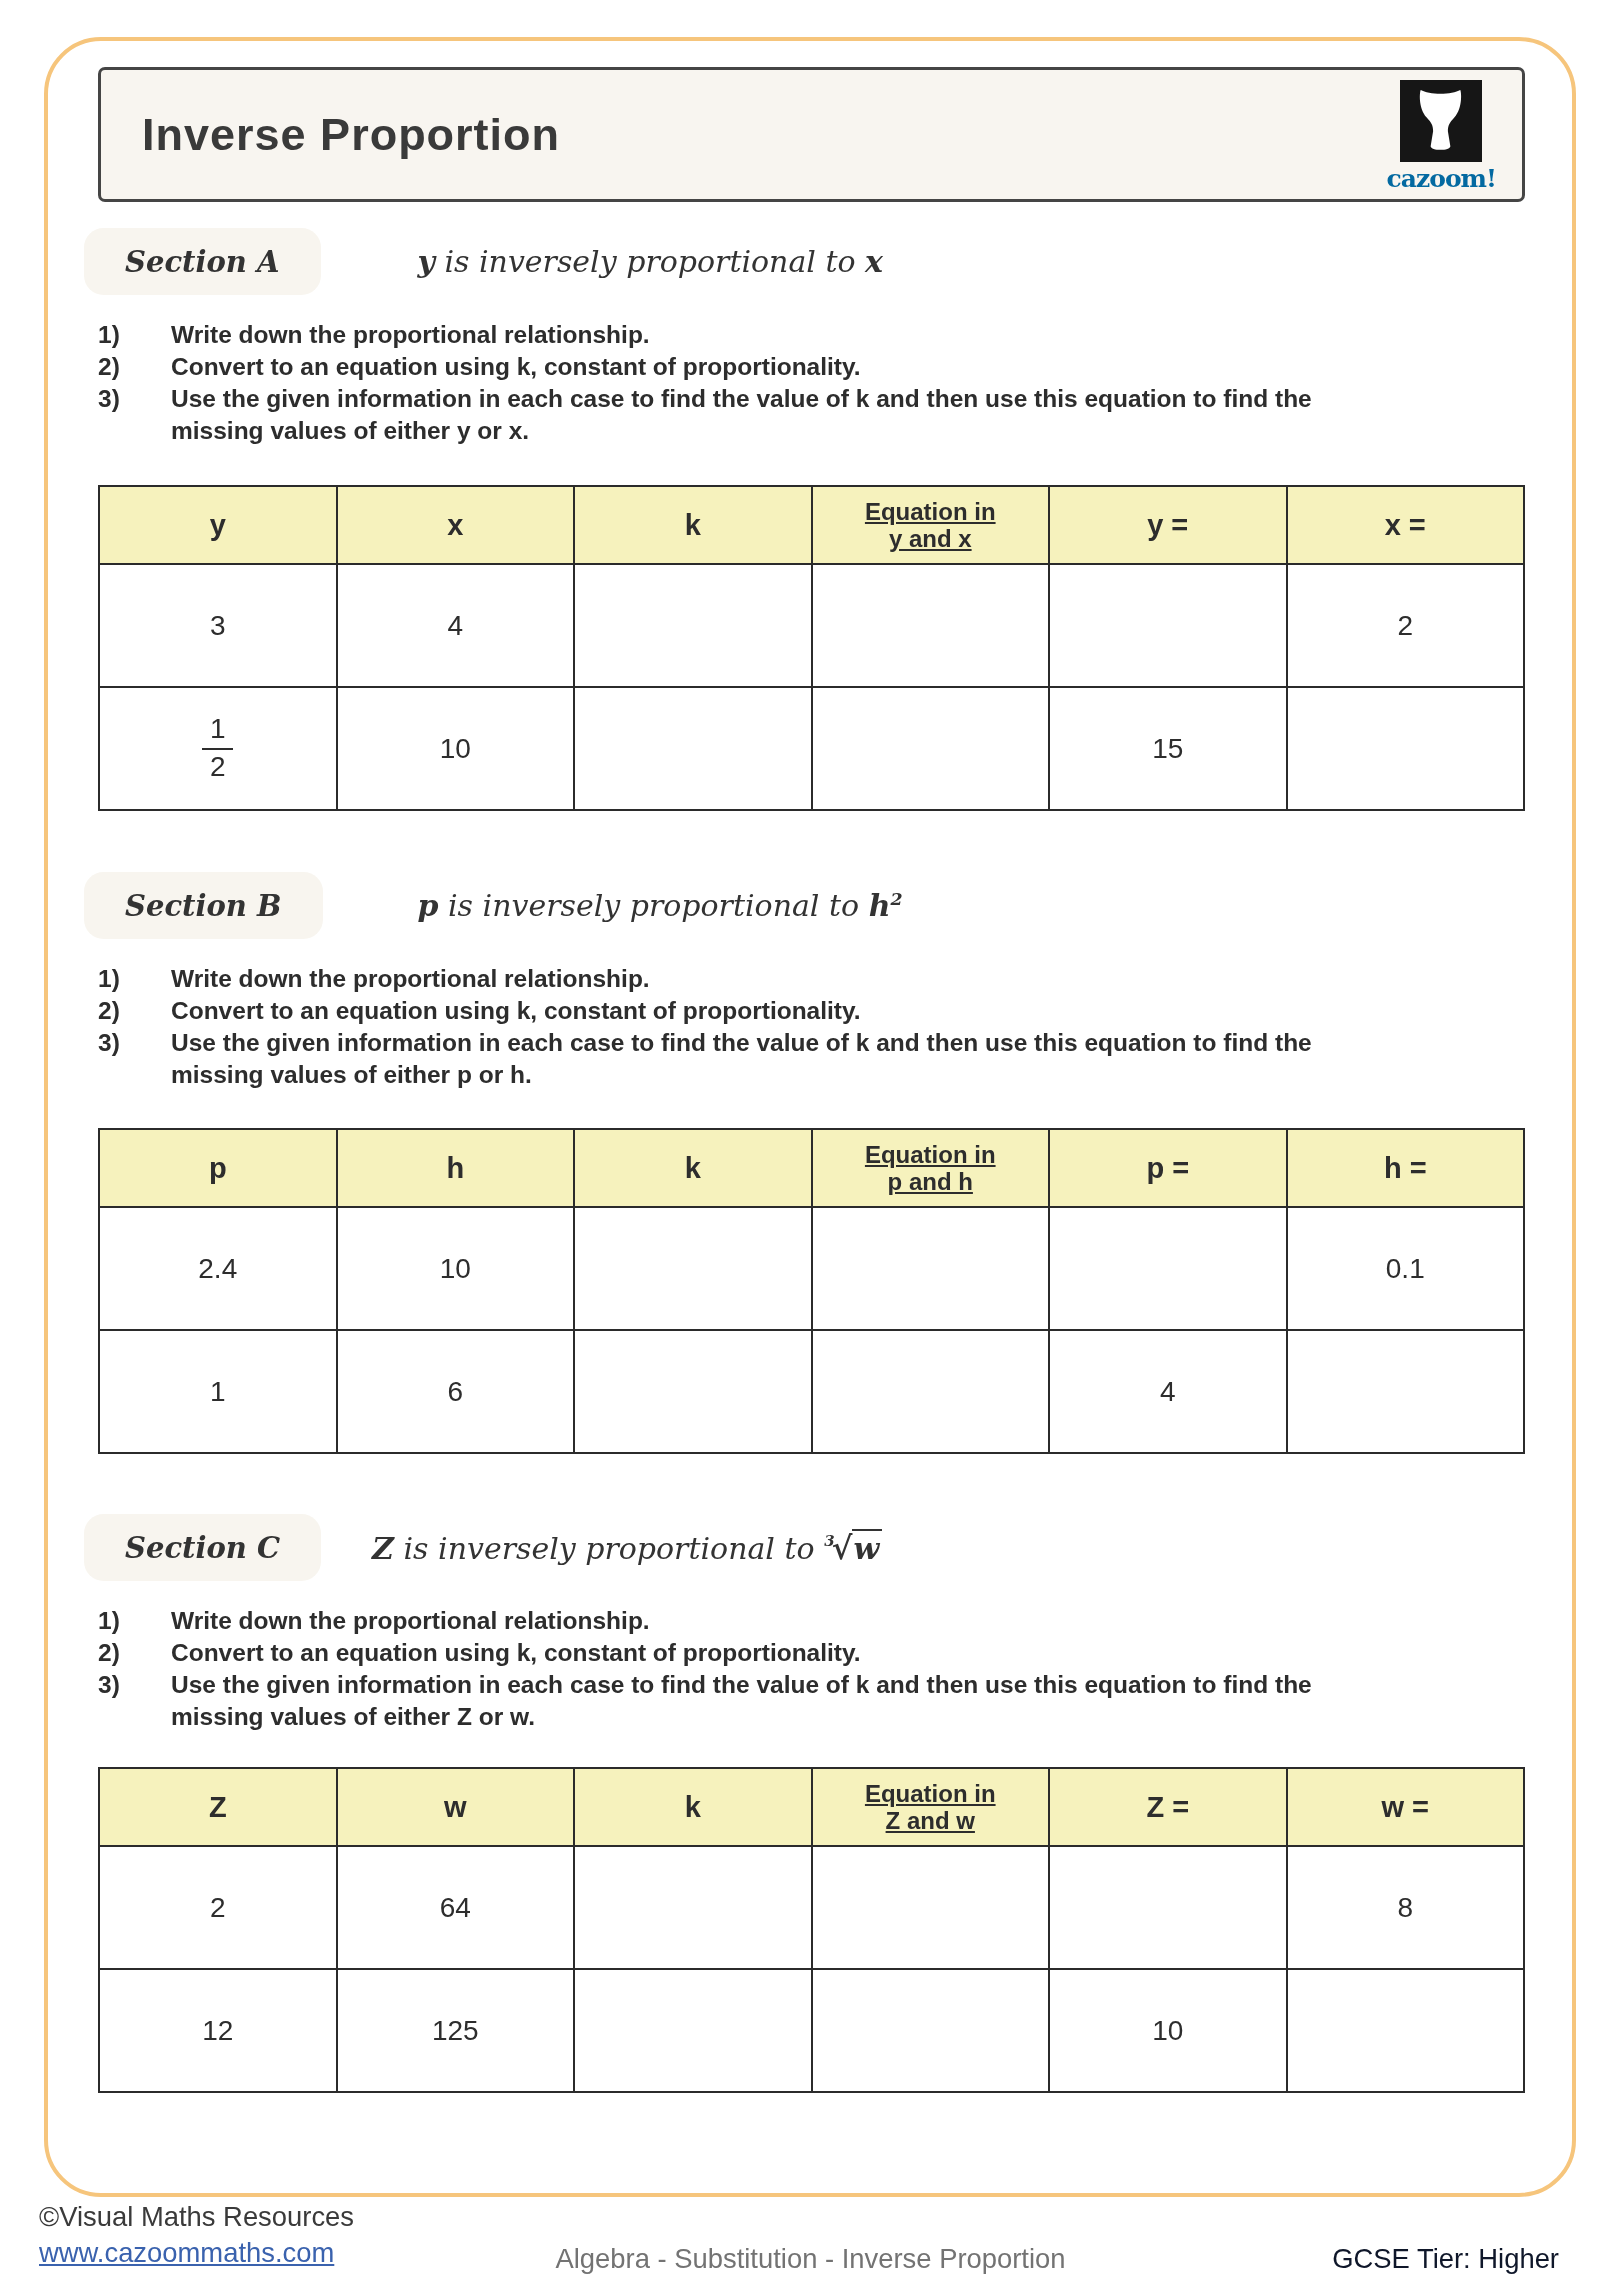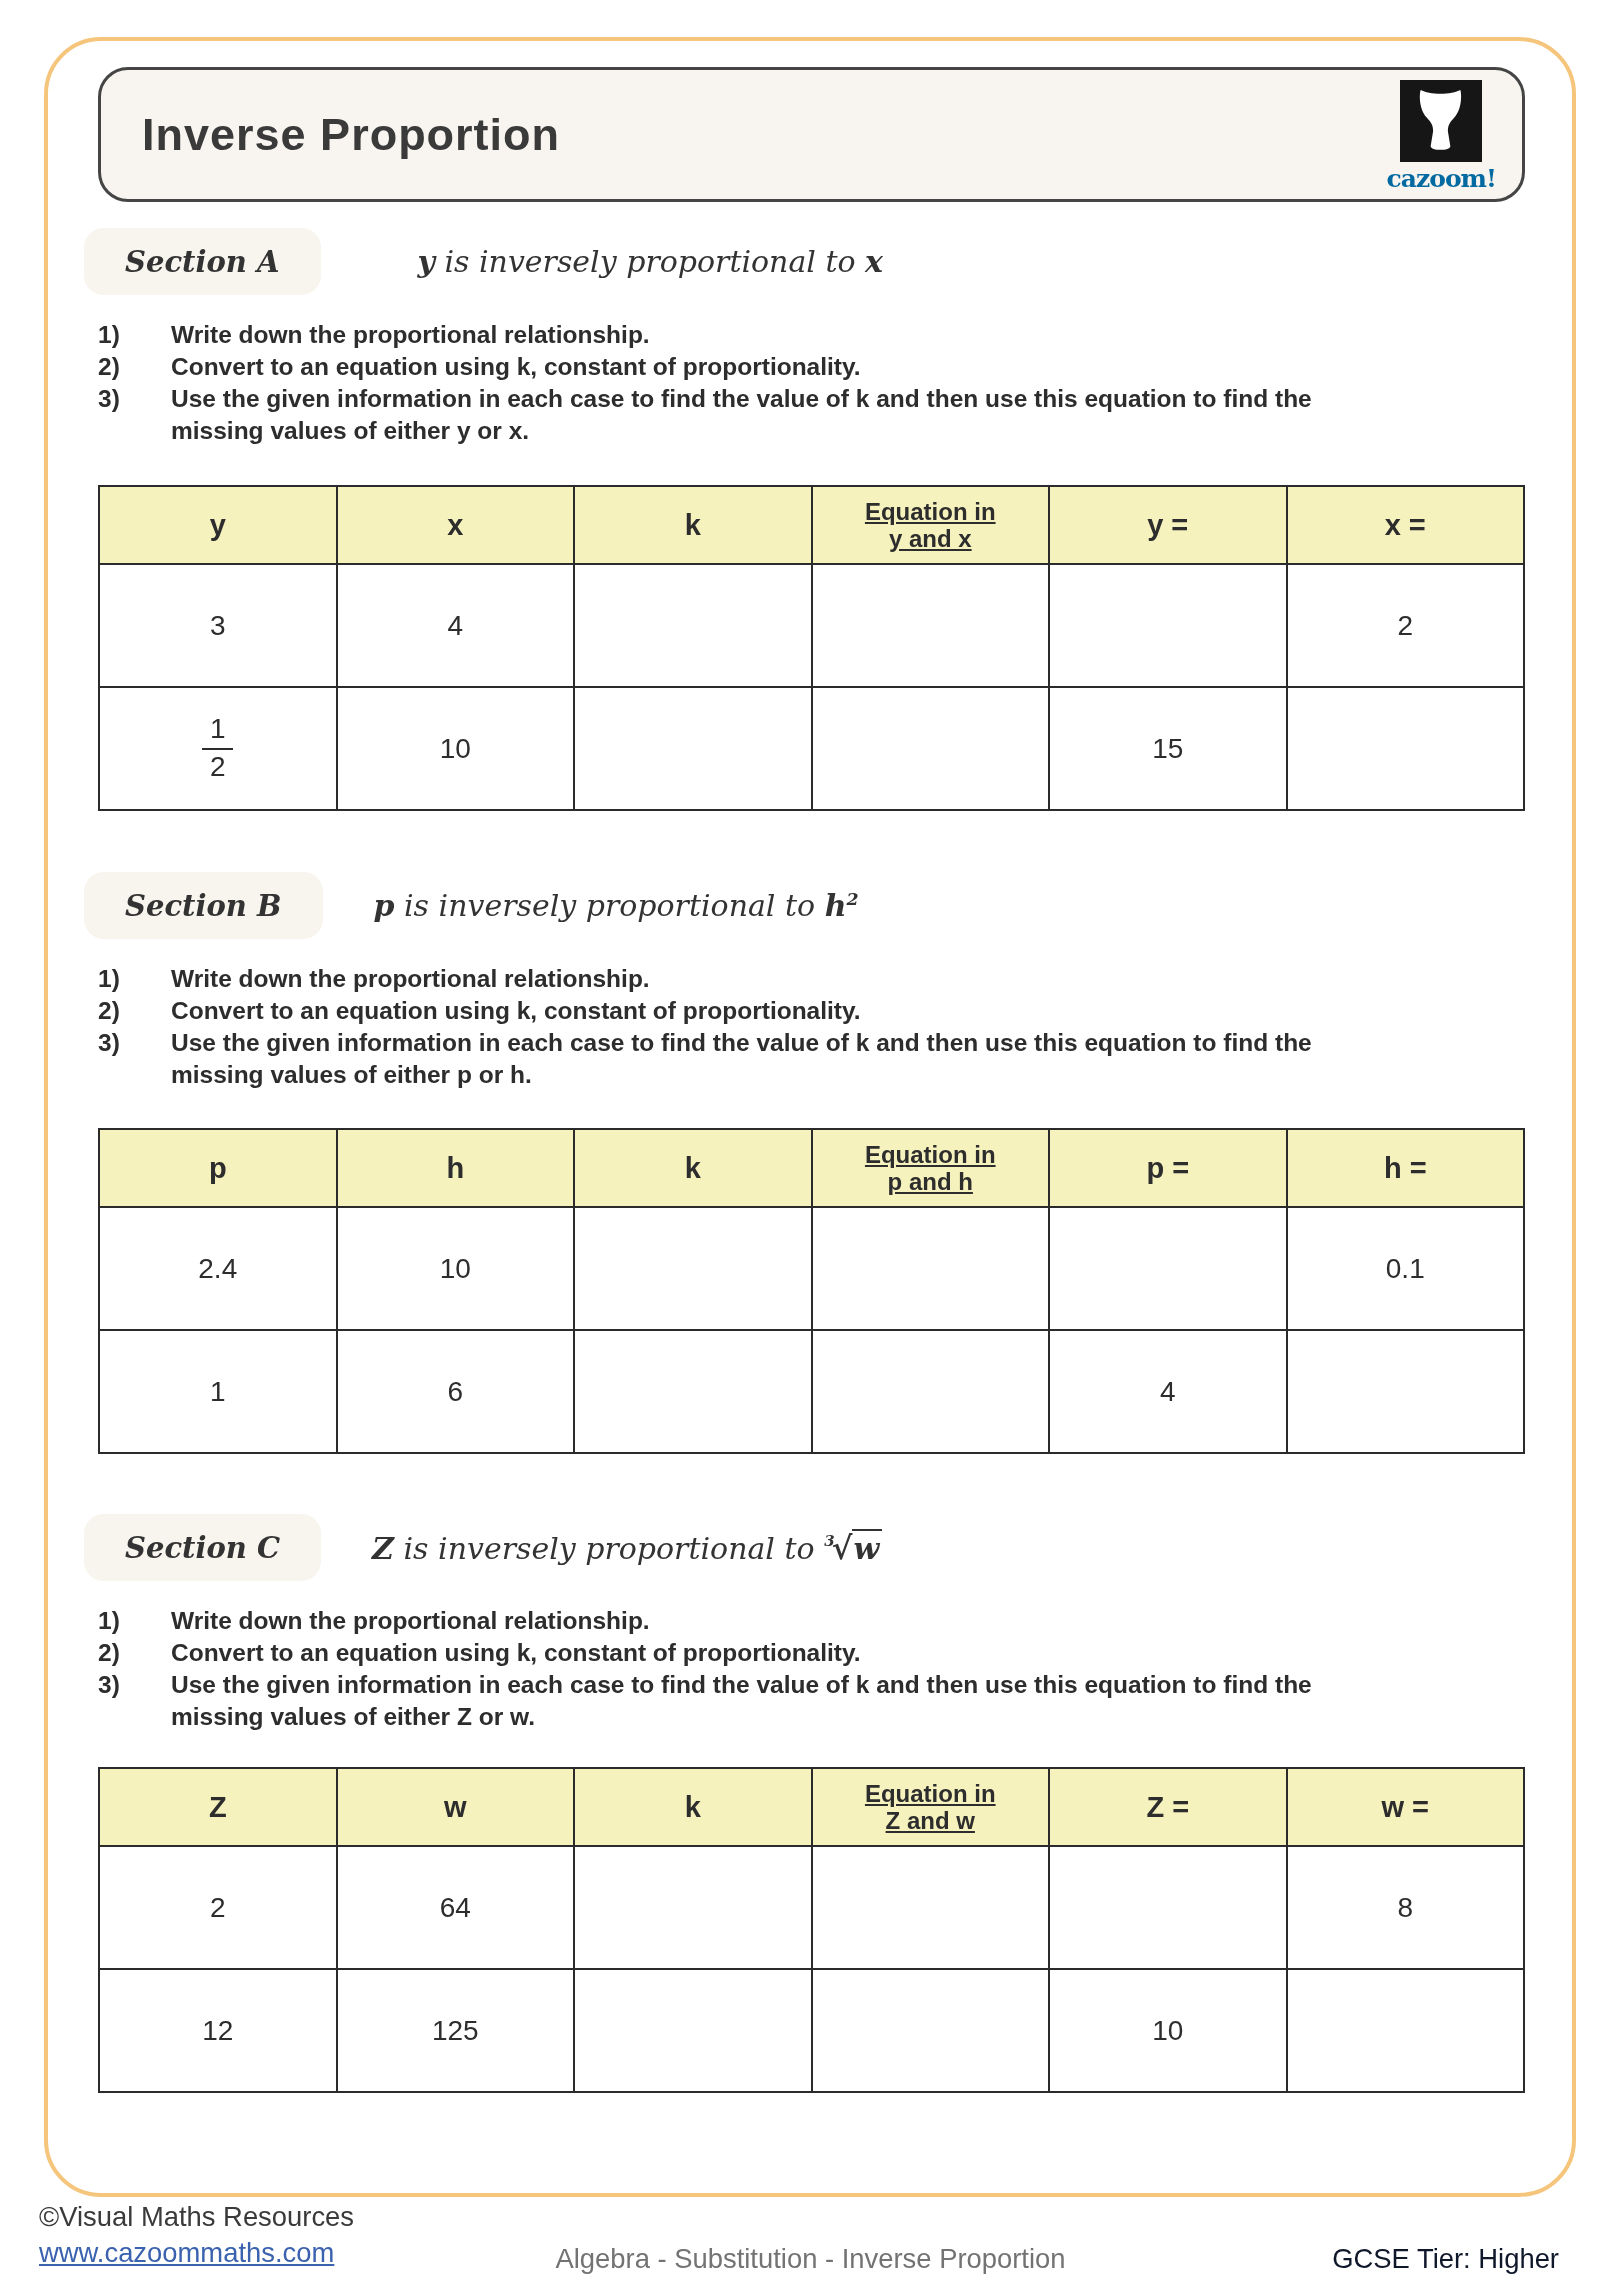--- a/index.html
+++ b/index.html
@@ -4,21 +4,21 @@
 <style>
   * { margin:0; padding:0; box-sizing:border-box; }
   html,body { width:1621px; height:2293px; background:#ffffff; position:relative;
               font-family:"Liberation Sans", sans-serif; color:#2d2d2d; }
 
   .frame { position:absolute; left:44px; top:37px; width:1532px; height:2160px;
            border:4.9px solid #f6c57c; border-radius:57px; background:transparent; }
 
   
   .titlebox { position:absolute; left:98px; top:67px; width:1427px; height:135px;
-              background:#f8f5f0; border:3.9px solid #454545; border-radius:30px; }
+              background:#f8f5f0; border:3.9px solid #454545; border-radius:7px; }
   .title { position:absolute; left:41px; top:50%; transform:translateY(-50%);
            font-size:45px; font-weight:bold; letter-spacing:1px; color:#3a3a3a; }
   .logo { position:absolute; right:27.4px; top:9.8px; width:108px; text-align:center; }
   .logo-box { width:82px; height:82px; background:#161616; margin:0 auto;
               display:flex; align-items:center; justify-content:center; }
   .logo-text { font-family:"DejaVu Serif", serif; font-weight:bold; font-size:25px;
                color:#0369a1; letter-spacing:-1px; margin-top:2px; }
 
   
   .sec-head { position:absolute; left:84px; display:flex; align-items:center; }
@@ -122,21 +122,21 @@
         <td><span class="frac"><span class="fnum">1</span><span class="fden">2</span></span></td>
         <td>10</td>
         <td></td>
         <td></td>
         <td>15</td>
         <td></td>
       </tr>
     </tbody>
 </table>
 
-<div class="sec-head" style="top:872px;">
+<div class="sec-head" style="top:872px;gap:44px;">
   <div class="pill">Section B</div>
   <div class="statement"><b>p</b><span> is inversely proportional to </span><b>h</b><sup>2</sup></div>
 </div>
 <div class="instr" style="top:963px;">
     <div class="instr-row">
       <div class="instr-num">1)</div>
       <div class="instr-txt">Write down the proportional relationship.</div>
     </div>
     <div class="instr-row">
       <div class="instr-num">2)</div>

